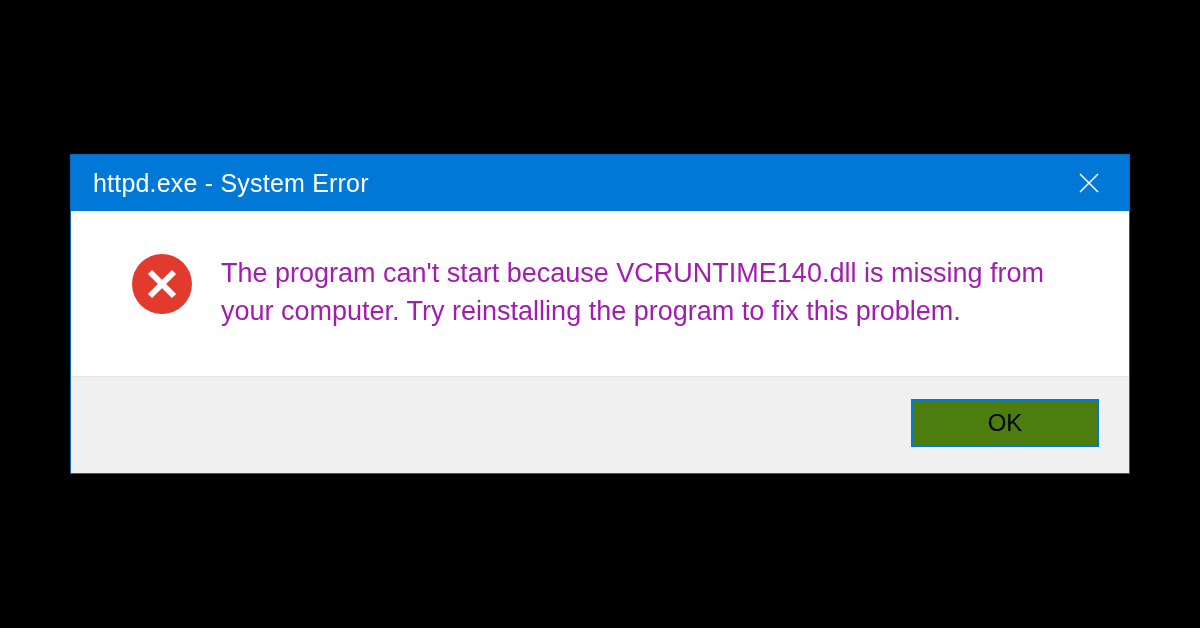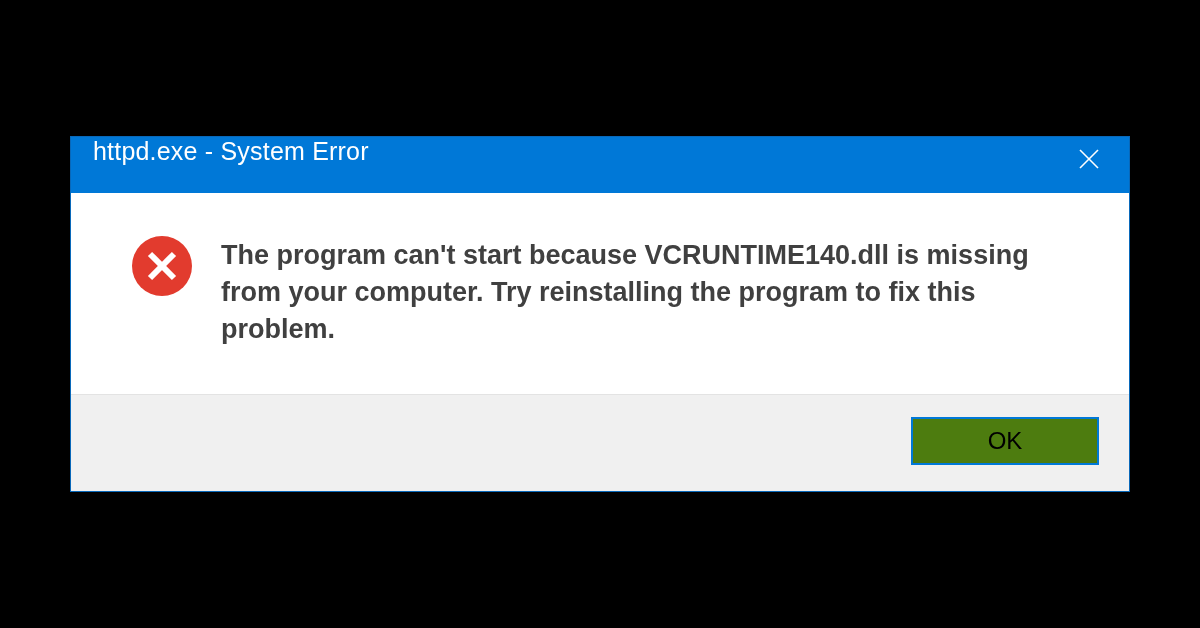--- a/index.html
+++ b/index.html
@@ -20,21 +20,21 @@
     .dialog {
       width: 1060px;
       border: 1px solid #0968b9;
       background: #fff;
       box-shadow: 0 6px 20px rgba(0,0,0,0.4);
     }
     .titlebar {
       height: 56px;
       background: #0078d7;
       display: flex;
-      align-items: flex-start;
+      align-items: center;
       padding: 0 18px 0 22px;
     }
     .titlebar .title {
       flex: 1 1 auto;
       color: #fff;
       font-size: 25px;
       font-weight: 400;
       letter-spacing: 0.2px;
     }
     .titlebar .close {
@@ -49,24 +49,24 @@
     .content {
       background: #fff;
       padding: 42px 44px 46px 60px;
       display: flex;
       align-items: flex-start;
       gap: 28px;
     }
     .err-icon { flex: 0 0 auto; }
     .err-icon svg { display: block; }
     .msg {
-      color: #404040;
+      color: #a21caf;
       font-size: 27px;
       line-height: 1.38;
-      font-weight: 700;
+      font-weight: 400;
       padding-top: 2px;
       max-width: 870px;
     }
     .footer {
       background: #f0f0f0;
       border-top: 1px solid #e3e3e3;
       padding: 22px 30px 26px 30px;
       display: flex;
       justify-content: flex-end;
     }

